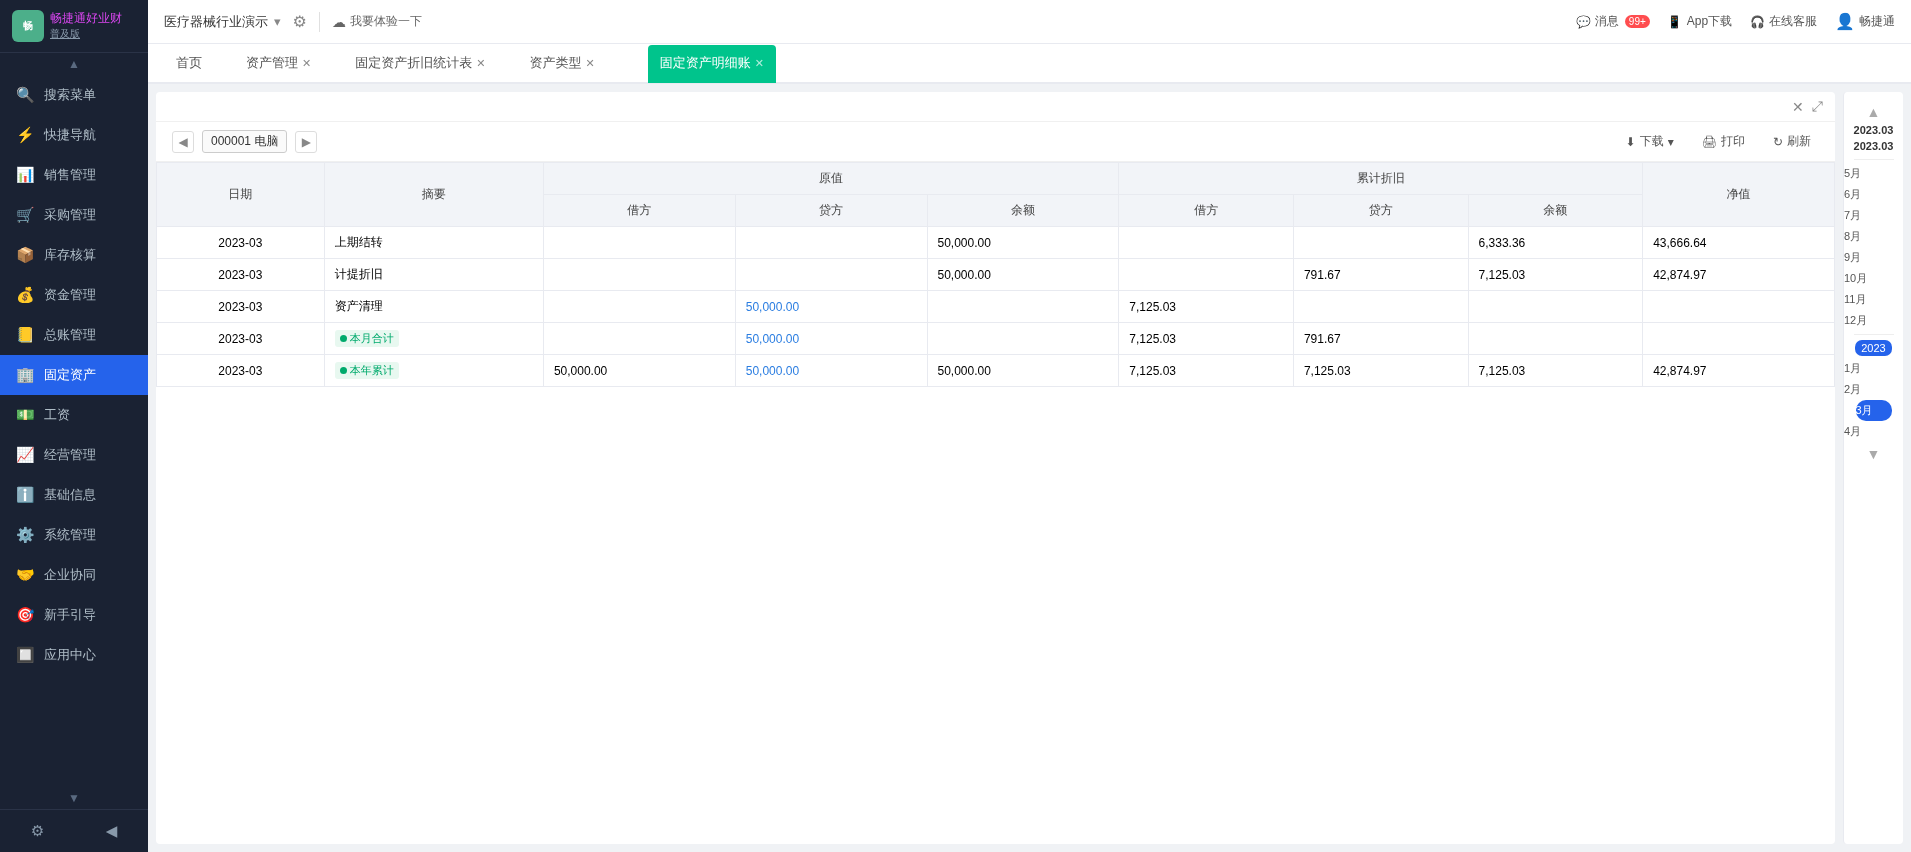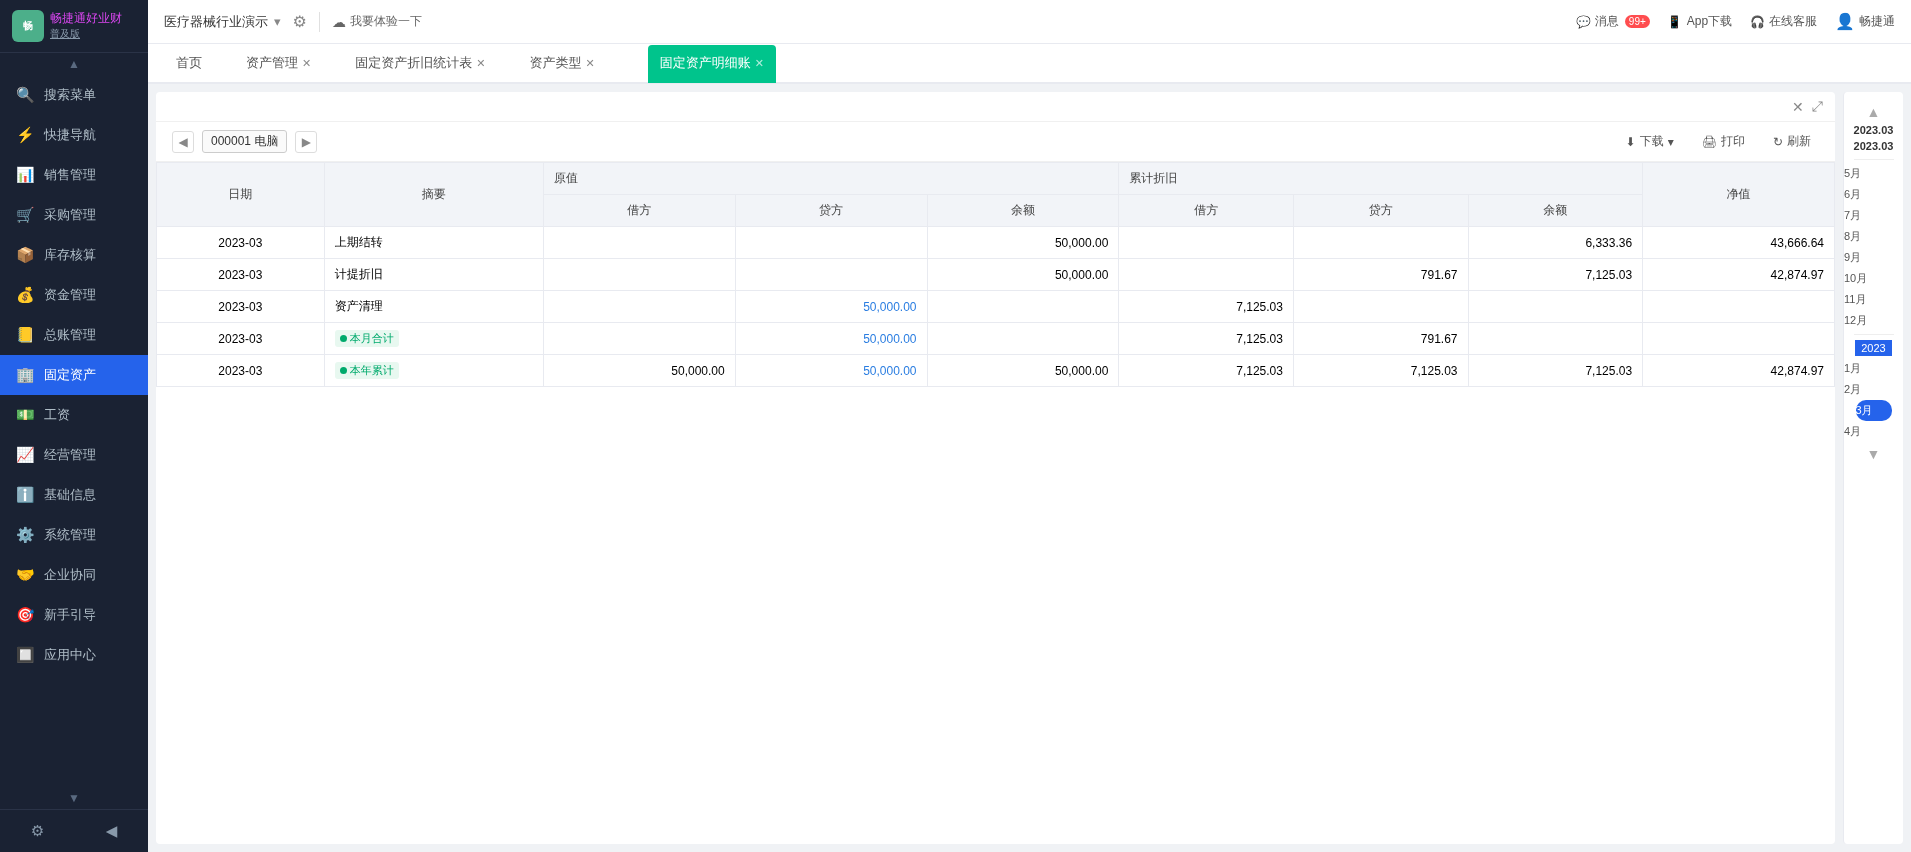--- a/index.html
+++ b/index.html
@@ -198,32 +198,32 @@
       overflow: auto;
     }
     .data-table {
       width: 100%;
       border-collapse: collapse;
       font-size: 12px;
     }
     .data-table th, .data-table td {
       border: 1px solid #e8eaf0;
       padding: 7px 10px;
-      text-align: right;
+      text-align: left;
       white-space: nowrap;
     }
     .data-table th {
       background: #f2f4f8;
       color: #444;
       font-weight: 500;
       text-align: center;
     }
     .data-table td.center { text-align: center; }
     .data-table td.left { text-align: left; }
-    .data-table .colspan-header { text-align: left; }
+    .data-table .colspan-header { text-align: center; }
 
     .month-badge {
       display: inline-flex; align-items: center; gap: 3px;
       background: #e8f8f0;
       color: #00aa6c;
       border-radius: 3px;
       padding: 1px 5px;
       font-size: 11px;
     }
     .month-badge .dot { width: 7px; height: 7px; border-radius: 50%; background: #00aa6c; display: inline-block; }
@@ -255,21 +255,21 @@
     .timeline-month.active {
       background: #2563eb;
       color: #fff;
       border-radius: 10px;
       width: 36px;
       margin: 0 auto;
     }
     .timeline-year-badge {
       background: #2563eb;
       color: white;
-      border-radius: 0;
+      border-radius: 7px;
       font-size: 11px;
       padding: 2px 6px;
       margin: 2px 0;
       cursor: pointer;
     }
     .timeline-nav-btn {
       cursor: pointer;
       color: #aaa;
       font-size: 14px;
       padding: 4px;

